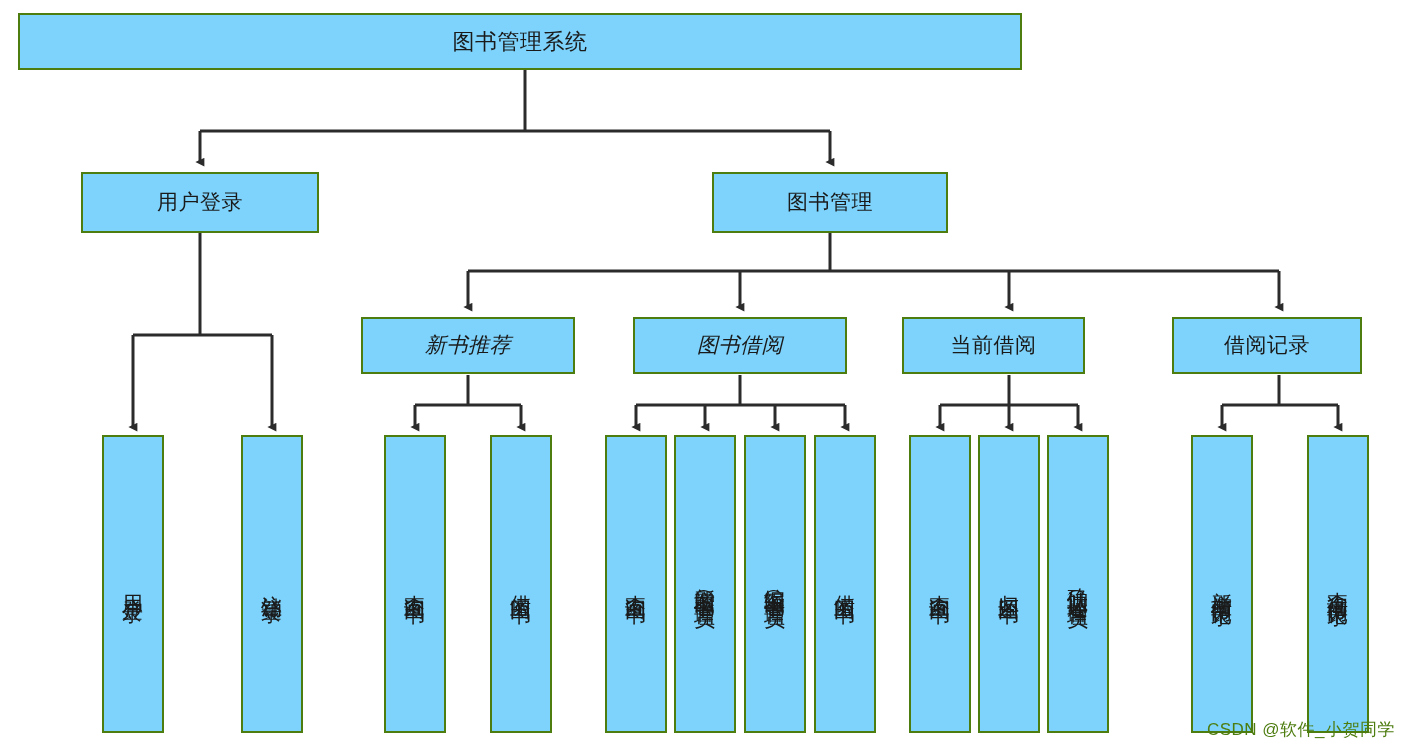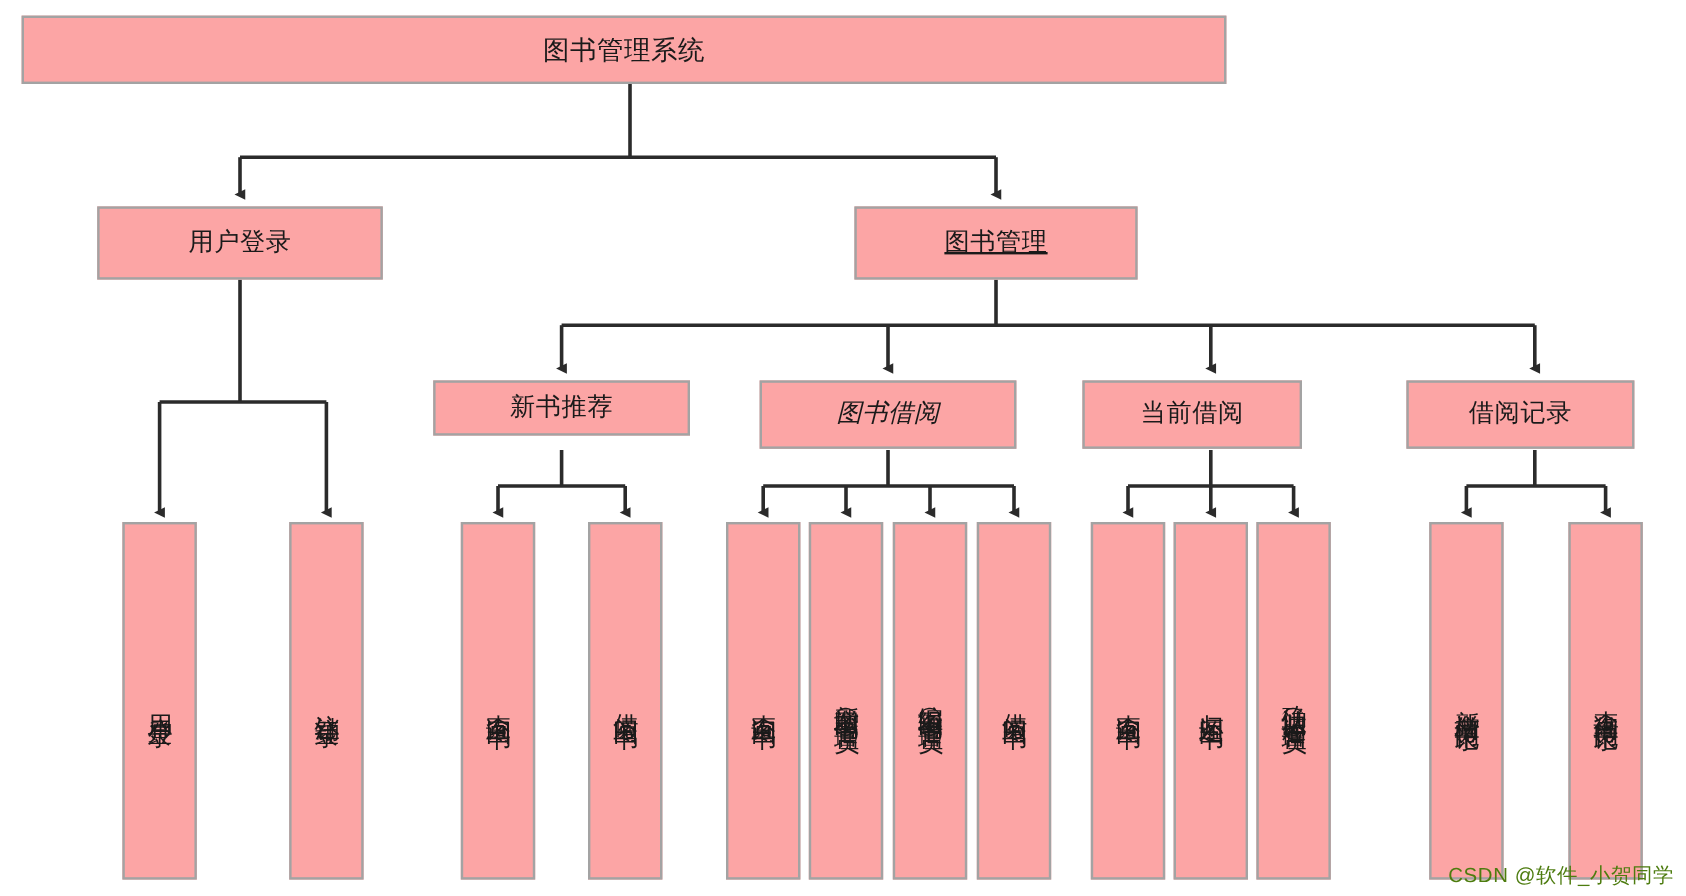--- a/index.html
+++ b/index.html
@@ -21,22 +21,22 @@
     position: absolute;
     left: 0;
     top: 0;
     width: 1405px;
     height: 747px;
     pointer-events: none;
   }
   .node {
     position: absolute;
     box-sizing: border-box;
-    background: #fca5a5;
-    border: 2px solid #a3a3a3;
+    background: #7dd3fc;
+    border: 2px solid #4d7c0f;
     display: flex;
     align-items: center;
     justify-content: center;
     color: #1a1a1a;
   }
   .node .lbl {
     display: block;
     text-align: center;
     line-height: 1.18;
     white-space: nowrap;
@@ -131,25 +131,25 @@
   </svg>
 
   <div class="node h root" style="left:18px; top:13px; width:1004px; height:57px;">
     <span class="lbl">图书管理系统</span>
   </div>
 
   <div class="node h" style="left:81px; top:172px; width:238px; height:61px;">
     <span class="lbl">用户登录</span>
   </div>
 
-  <div class="node h" style="left:712px; top:172px; width:236px; height:61px;text-decoration:underline;">
+  <div class="node h" style="left:712px; top:172px; width:236px; height:61px;">
     <span class="lbl">图书管理</span>
   </div>
 
-  <div class="node h" style="left:361px; top:317px; width:214px; height:46px;">
+  <div class="node h" style="left:361px; top:317px; width:214px; height:57px;font-style:italic;">
     <span class="lbl">新书推荐</span>
   </div>
 
   <div class="node h" style="left:633px; top:317px; width:214px; height:57px;font-style:italic;">
     <span class="lbl">图书借阅</span>
   </div>
 
   <div class="node h" style="left:902px; top:317px; width:183px; height:57px;">
     <span class="lbl">当前借阅</span>
   </div>

